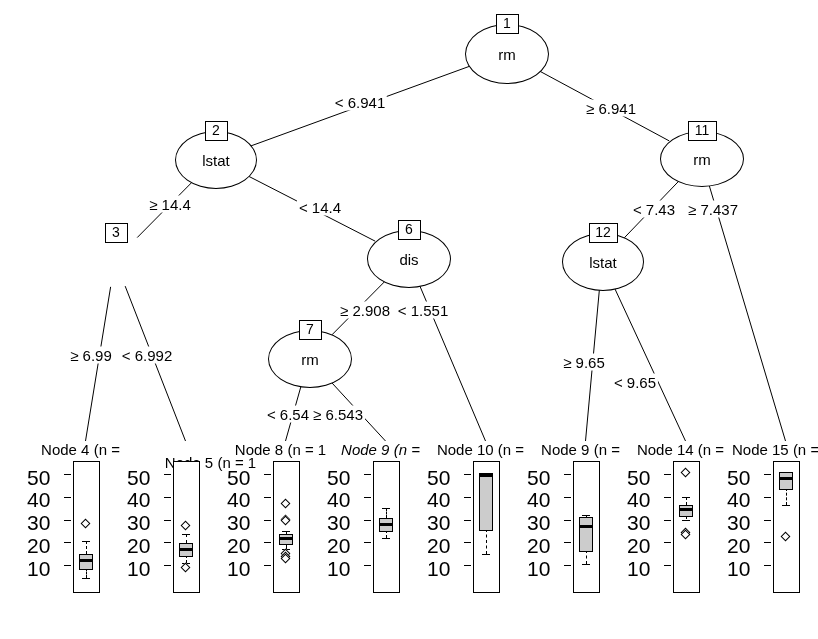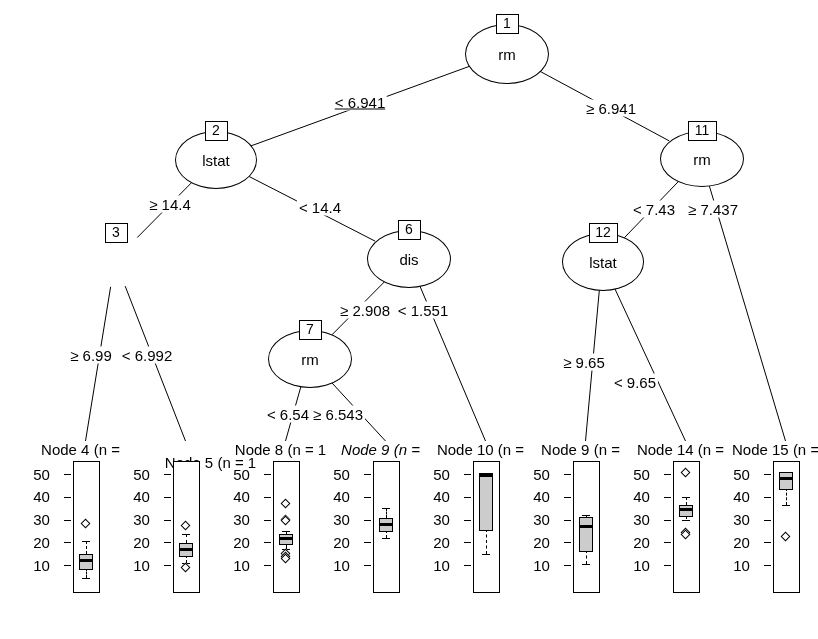--- a/index.html
+++ b/index.html
@@ -5,21 +5,21 @@
   html,body{margin:0;padding:0;background:#fff;font-family:"Liberation Sans",sans-serif;color:#000;}
   #plot{position:relative;width:818px;height:639px;background:#fff;overflow:hidden;}
   #edge-svg{position:absolute;left:0;top:0;}
   .node-ellipse{position:absolute;border:1px solid #000;border-radius:50%;background:#fff;
     display:flex;align-items:center;justify-content:center;font-size:15px;}
   .node-num{position:absolute;border:1px solid #000;background:#fff;text-align:center;
     font-size:14px;line-height:17px;height:18px;}
   .split-label{position:absolute;transform:translate(-50%,-50%);background:#fff;
     font-size:15px;padding:0 2px;white-space:nowrap;}
   .panel-title{position:absolute;overflow:hidden;white-space:nowrap;font-size:15px;height:17px;text-align:center;}
-  .tick-label{position:absolute;text-align:center;font-size:15px;}
+  .tick-label{position:absolute;text-align:left;font-size:21px;}
   .tick-mark{position:absolute;height:0;border-top:1px solid #000;}
   .panel-frame{position:absolute;border:1px solid #000;background:#fff;}
   .bp-box{position:absolute;border:1px solid #000;}
   .bp-median{position:absolute;background:#000;}
   .bp-stem{position:absolute;width:0;border-left:1px dashed #000;}
   .bp-cap{position:absolute;height:0;border-top:1px solid #000;}
   .bp-outlier{position:absolute;width:5px;height:5px;border:1px solid #000;background:#fff;transform:rotate(45deg);}
 </style>
 </head>
 <body>
@@ -59,21 +59,21 @@
     </div>
     <div class="node-num" style="left: 298.5px; top: 319.5px; width: 21px;">7</div>
     <div class="node-ellipse" style="left: 660px; top: 131px; width: 82px; height: 54px;">
       <span>rm</span>
     </div>
     <div class="node-num" style="left: 687.5px; top: 120.5px; width: 27px;">11</div>
     <div class="node-ellipse" style="left: 562px; top: 233px; width: 80px; height: 56px;">
       <span>lstat</span>
     </div>
     <div class="node-num" style="left: 588.5px; top: 222.5px; width: 27px;">12</div>
-    <div class="split-label" style="left: 360px; top: 102px; text-decoration: underline;">&lt; 6.941</div>
+    <div class="split-label" style="left: 360px; top: 102px;">&lt; 6.941</div>
     <div class="split-label" style="left: 611px; top: 108px;">≥ 6.941</div>
     <div class="split-label" style="left: 170px; top: 204px;">≥ 14.4</div>
     <div class="split-label" style="left: 320px; top: 207px;">&lt; 14.4</div>
     <div class="split-label" style="left: 91px; top: 355px;">≥ 6.99</div>
     <div class="split-label" style="left: 147px; top: 355px;">&lt; 6.992</div>
     <div class="split-label" style="left: 365px; top: 310px;">≥ 2.908</div>
     <div class="split-label" style="left: 423px; top: 310px;">&lt; 1.551</div>
     <div class="split-label" style="left: 288px; top: 414px;">&lt; 6.54</div>
     <div class="split-label" style="left: 338px; top: 414px;">≥ 6.543</div>
     <div class="split-label" style="left: 654px; top: 209px;">&lt; 7.43</div>

